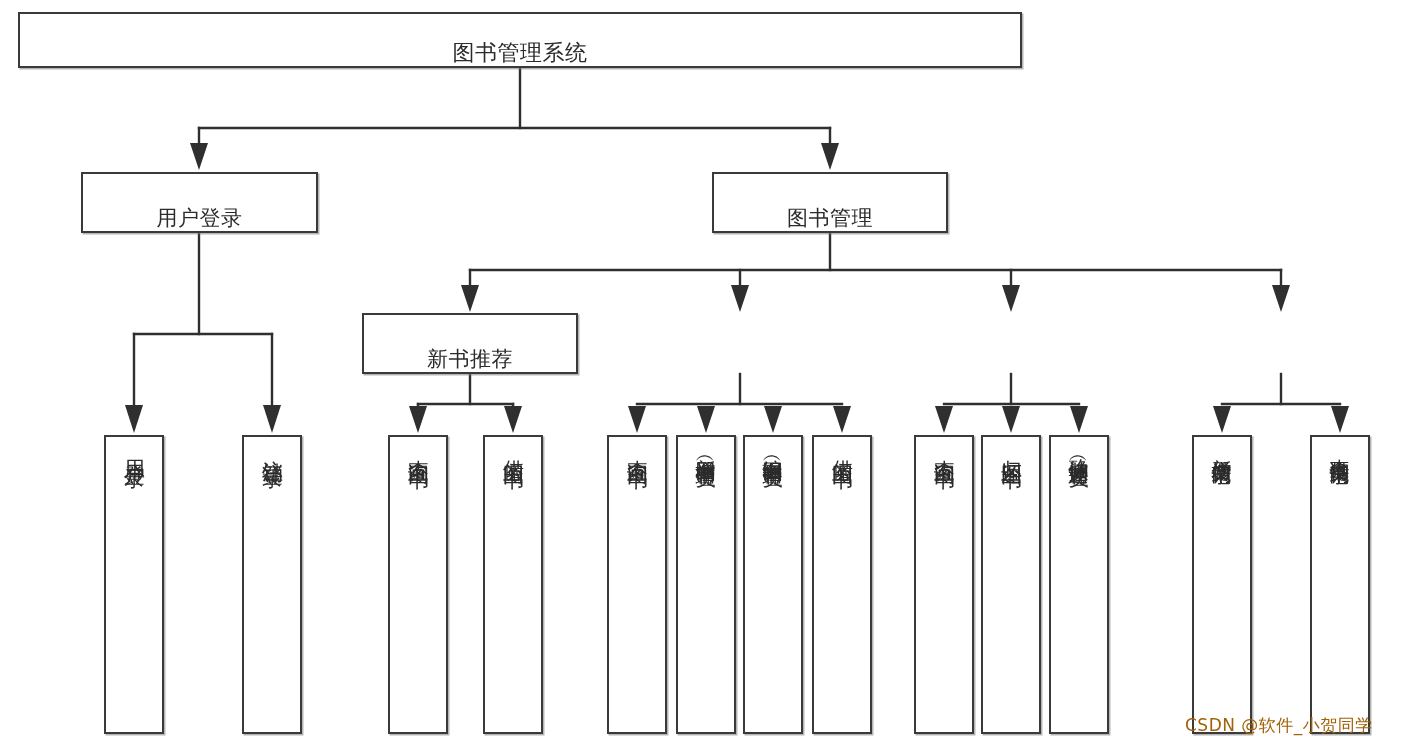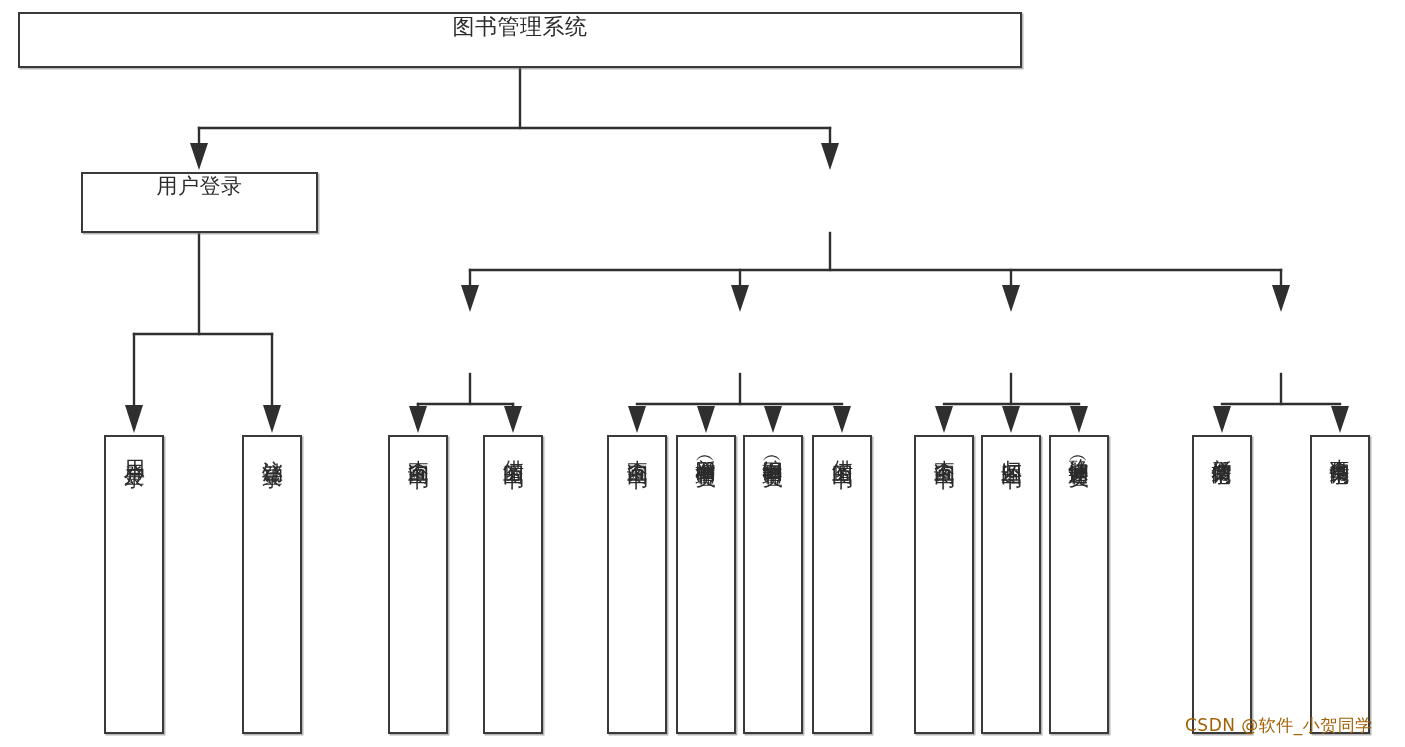--- a/index.html
+++ b/index.html
@@ -37,21 +37,21 @@
     fill: #2f2f2f;
   }
   
   .node {
     position: absolute;
     box-sizing: border-box;
     background: #ffffff;
     border: 2px solid #3a3a3a;
     box-shadow: 1.5px 1.5px 0 rgba(120,120,120,0.55);
     display: flex;
-    align-items: flex-start;
+    align-items: flex-end;
     justify-content: center;
     color: #2b2b2b;
     z-index: 2;
   }
   .node .label {
     display: block;
     text-align: center;
     line-height: 1.18;
     letter-spacing: 0.5px;
     white-space: nowrap;
@@ -155,21 +155,27 @@
   </svg>
 
   <div class="node horiz root" style="left:18px; top:12px; width:1004px; height:56px;">
     <span class="label">图书管理系统</span>
   </div>
 
   <div class="node horiz" style="left:81px; top:172px; width:237px; height:61px;">
     <span class="label">用户登录</span>
   </div>
 
-
+  <div class="node horiz" style="left:712px; top:172px; width:236px; height:61px;">
+    <span class="label">图书管理</span>
+  </div>
+
+  <div class="node horiz" style="left:362px; top:313px; width:216px; height:61px;">
+    <span class="label">新书推荐</span>
+  </div>
 
 
 
 
   <div class="node vert" style="left:104px; top:435px; width:60px; height:299px;">
     <span class="label">用户登录</span>
   </div>
 
   <div class="node vert" style="left:242px; top:435px; width:60px; height:299px;">
     <span class="label">注销登录</span>

